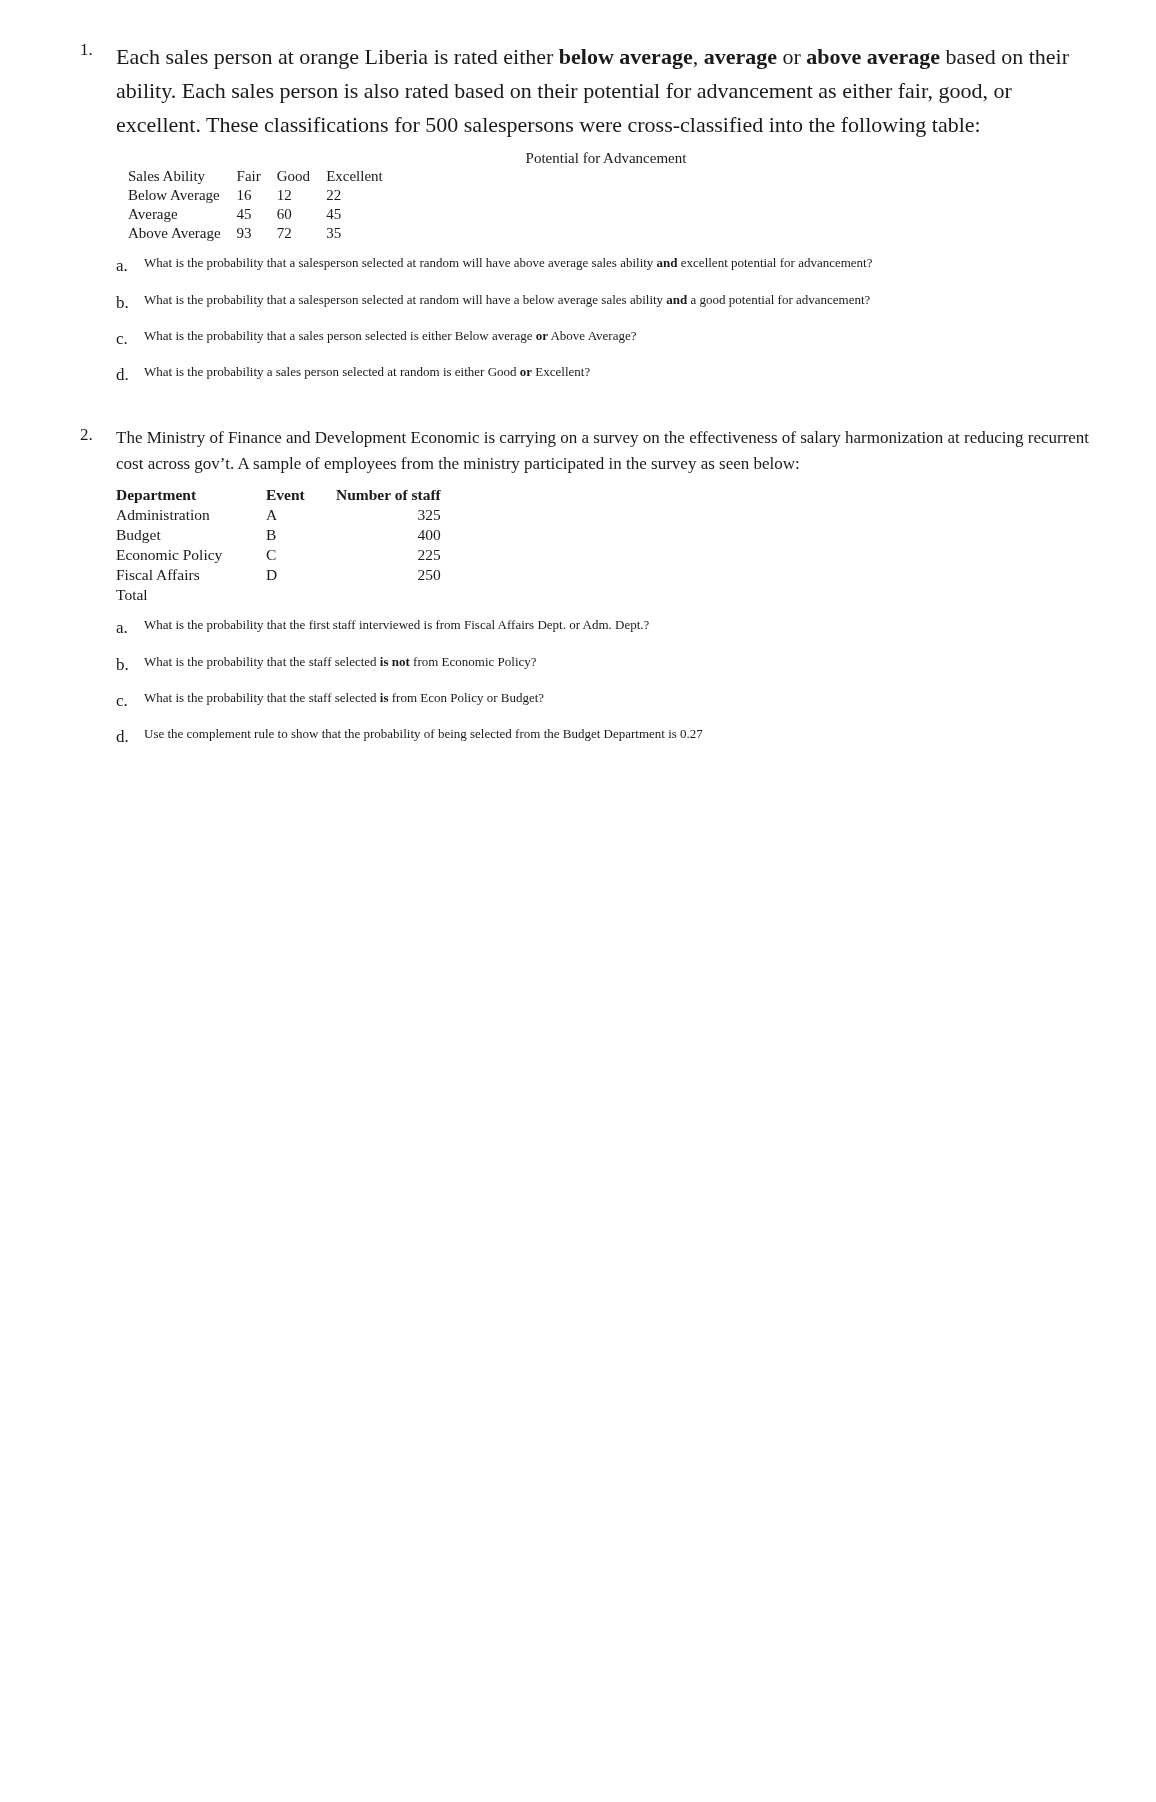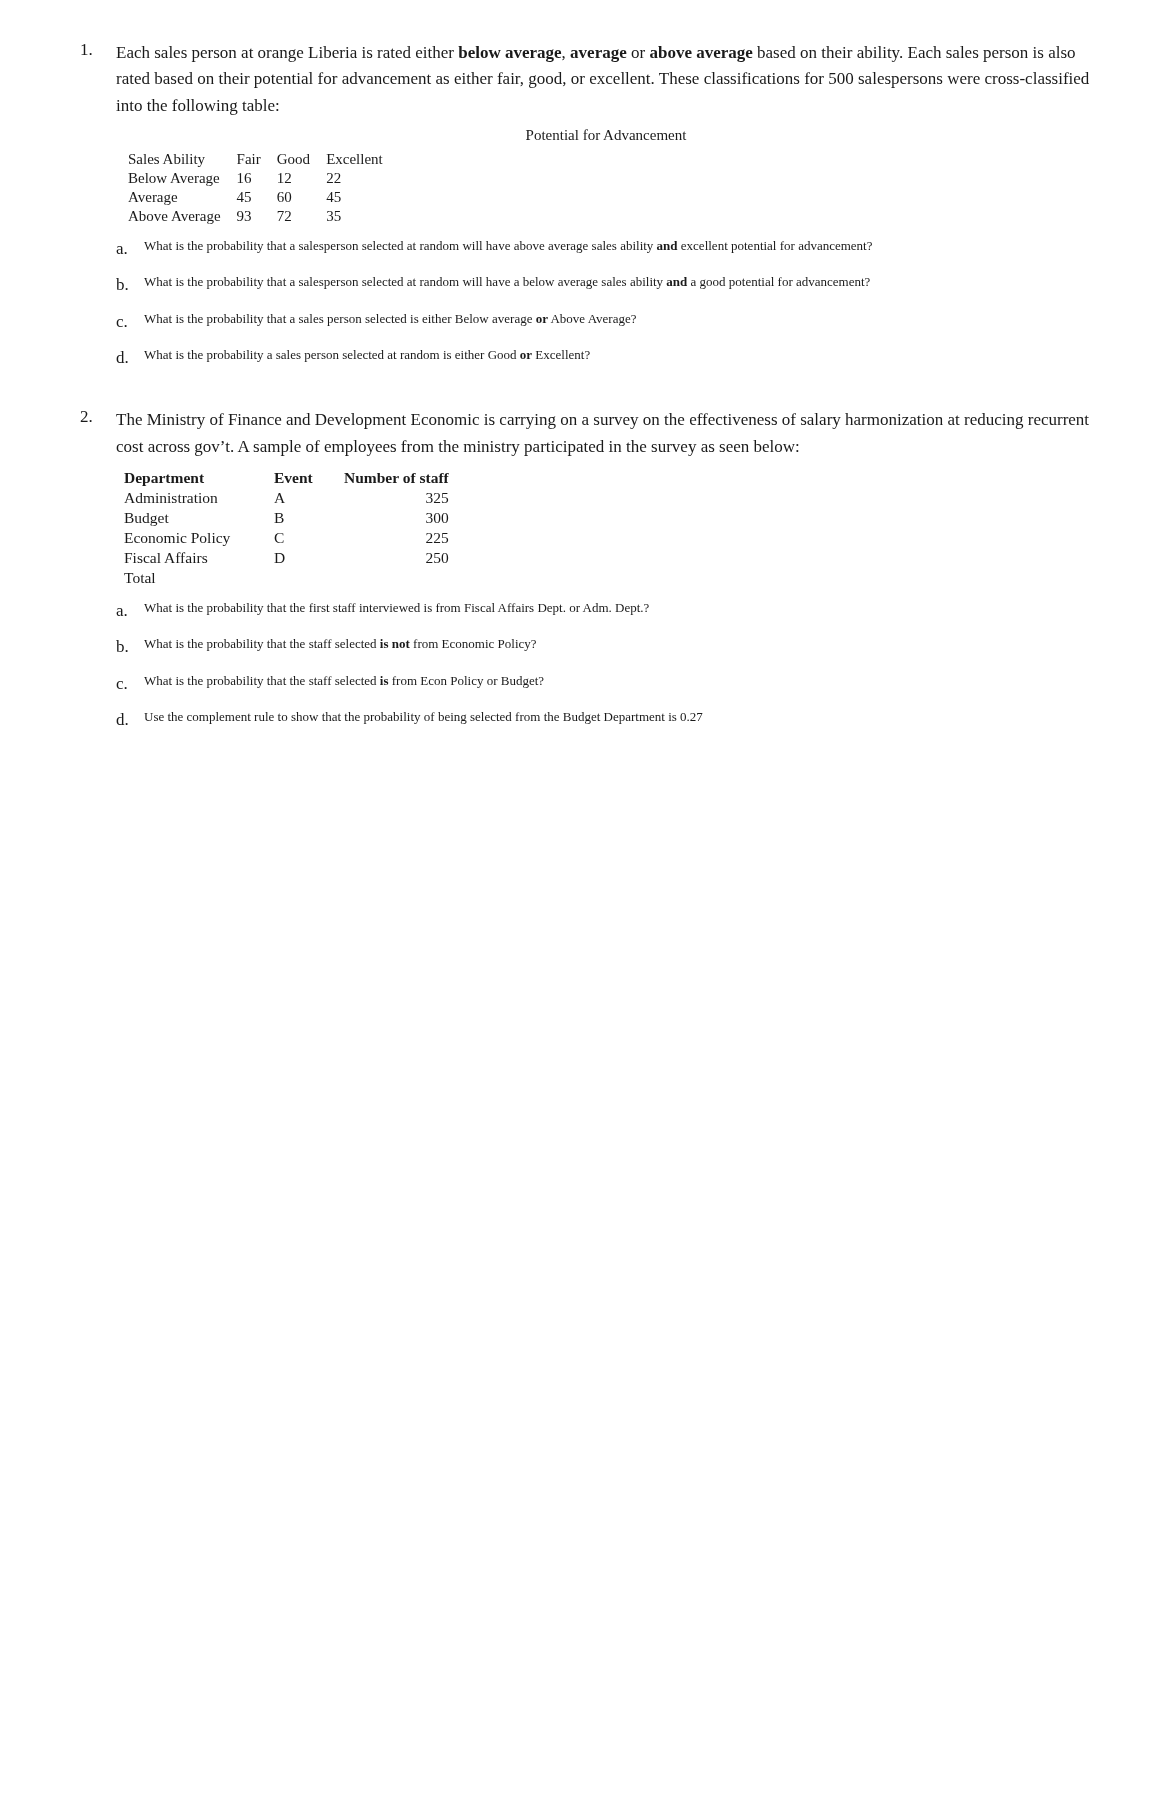--- a/index.html
+++ b/index.html
@@ -33,37 +33,37 @@
       align-items: flex-start;
       margin-bottom: 8px;
     }
 
     .q-num {
       min-width: 36px;
       font-size: 17px;
     }
 
     .q-text {
-      font-size: 17px;
+      font-size: 22px;
       line-height: 1.55;
       flex: 1;
     }
 
     .q-text b {
       font-weight: bold;
     }
 
     .table-container {
       margin: 8px 0 8px 36px;
     }
 
     .table-title {
       text-align: center;
       font-size: 15px;
-      margin-bottom: 6px;
+      margin-bottom: 0;
     }
 
     .cross-table {
       border-collapse: collapse;
       font-size: 15px;
       margin-left: 12px;
     }
 
     .cross-table td {
       padding: 1px 16px 1px 0;
@@ -98,21 +98,21 @@
       line-height: 1.55;
     }
 
     .sub-text b {
       font-weight: bold;
     }
 
     .dept-table {
       border-collapse: collapse;
       font-size: 15.5px;
-      margin-left: 8px;
+      margin-left: 0;
       margin-top: 4px;
     }
 
     .dept-table td {
       padding: 1px 20px 1px 0;
       vertical-align: top;
     }
 
     .dept-table .col-dept {
       min-width: 150px;
@@ -234,21 +234,21 @@
           <td class="col-num"><b>Number of staff</b></td>
         </tr>
         <tr class="data-row">
           <td class="col-dept">Administration</td>
           <td class="col-event">A</td>
           <td class="col-num">325</td>
         </tr>
         <tr class="data-row">
           <td class="col-dept">Budget</td>
           <td class="col-event">B</td>
-          <td class="col-num">300</td>
+          <td class="col-num">400</td>
         </tr>
         <tr class="data-row">
           <td class="col-dept">Economic Policy</td>
           <td class="col-event">C</td>
           <td class="col-num">225</td>
         </tr>
         <tr class="data-row">
           <td class="col-dept">Fiscal Affairs</td>
           <td class="col-event">D</td>
           <td class="col-num">250</td>

